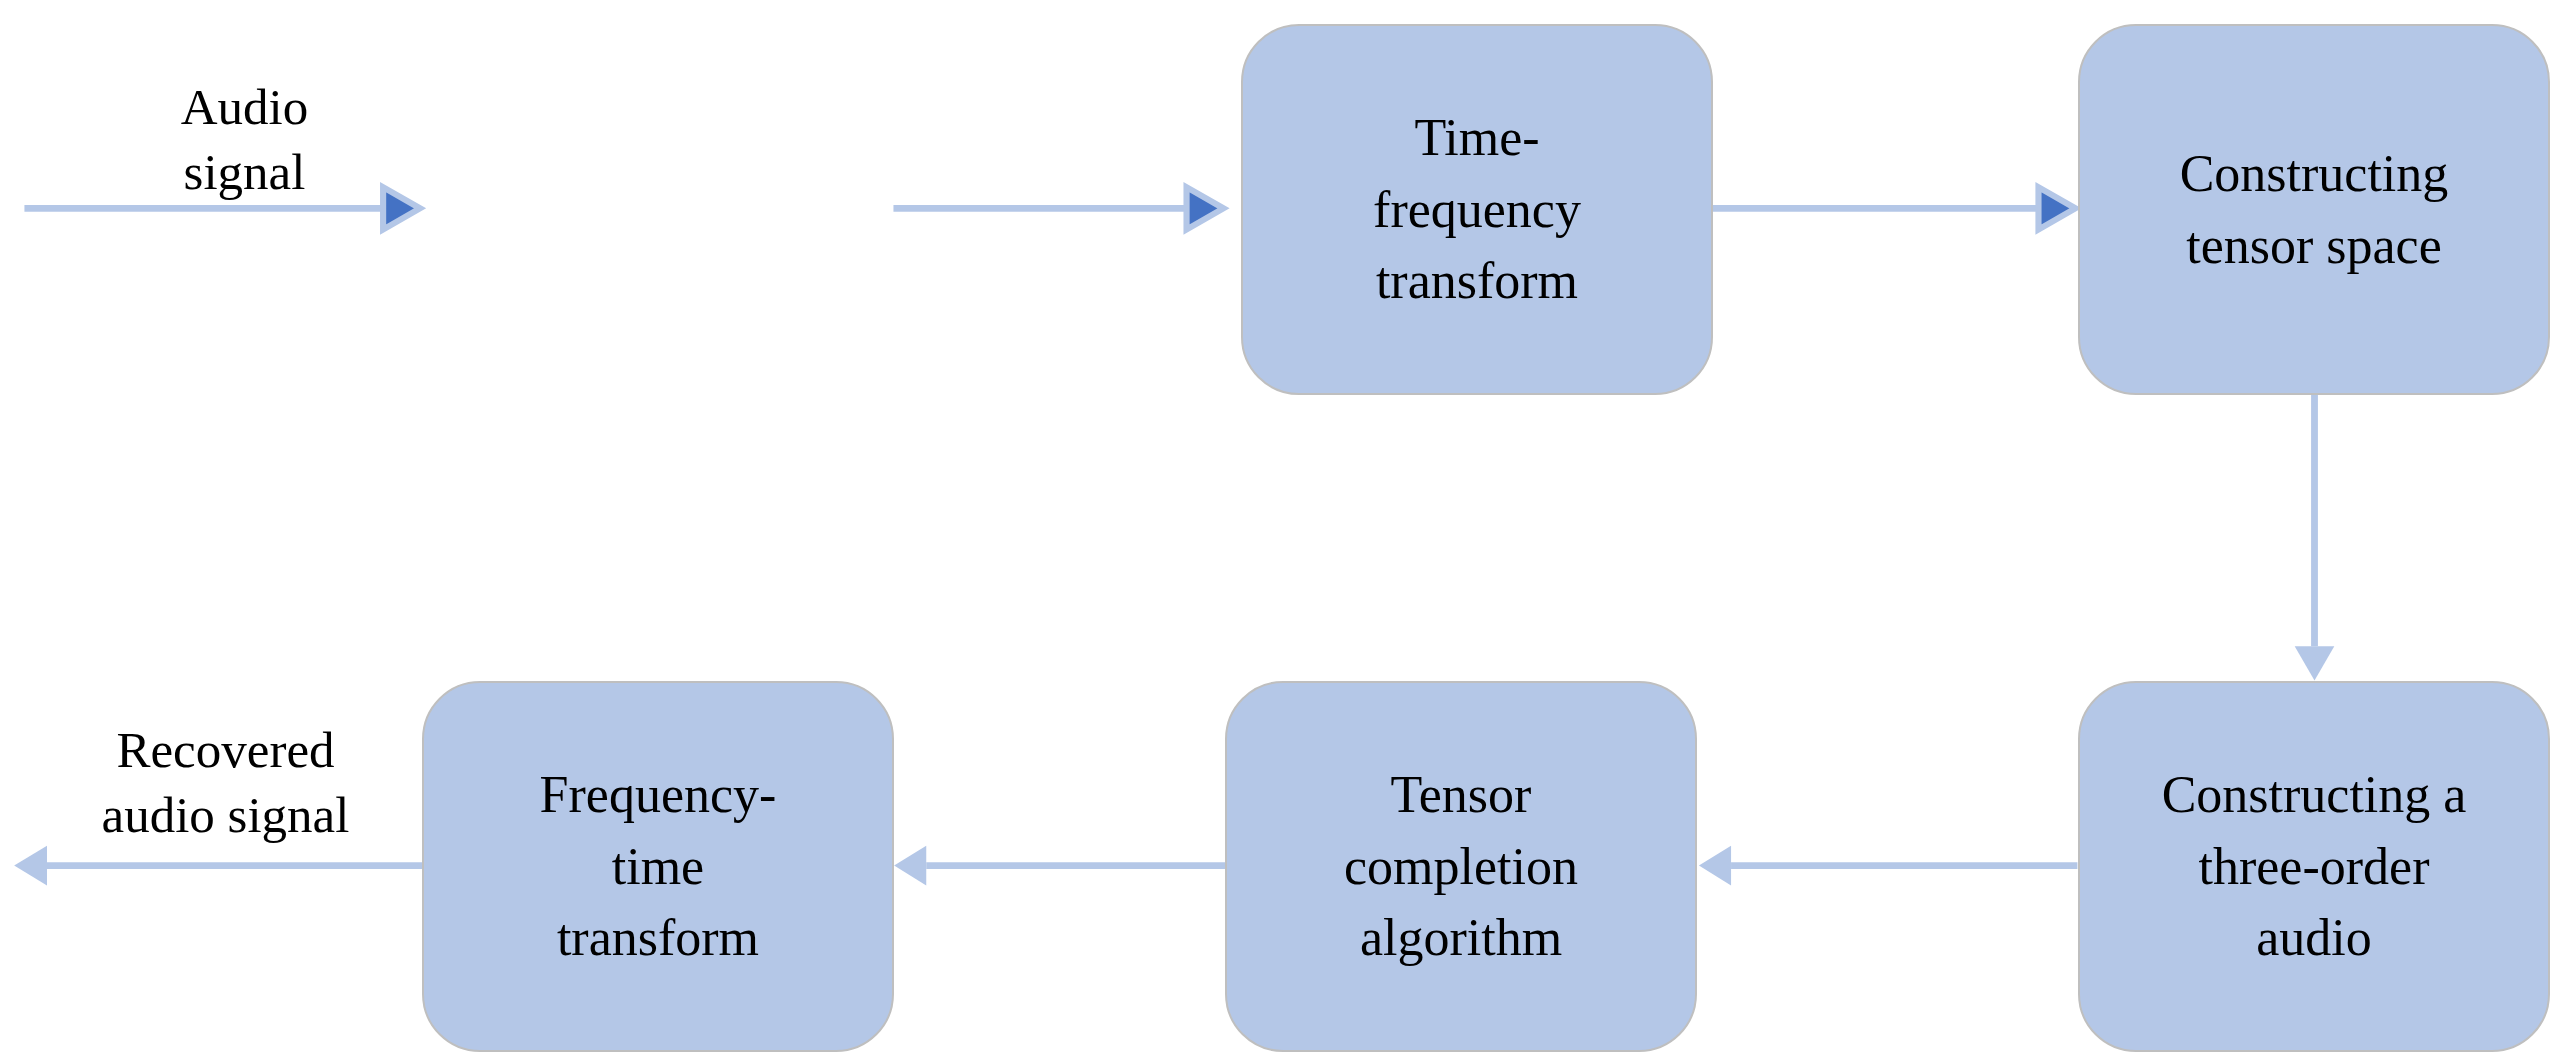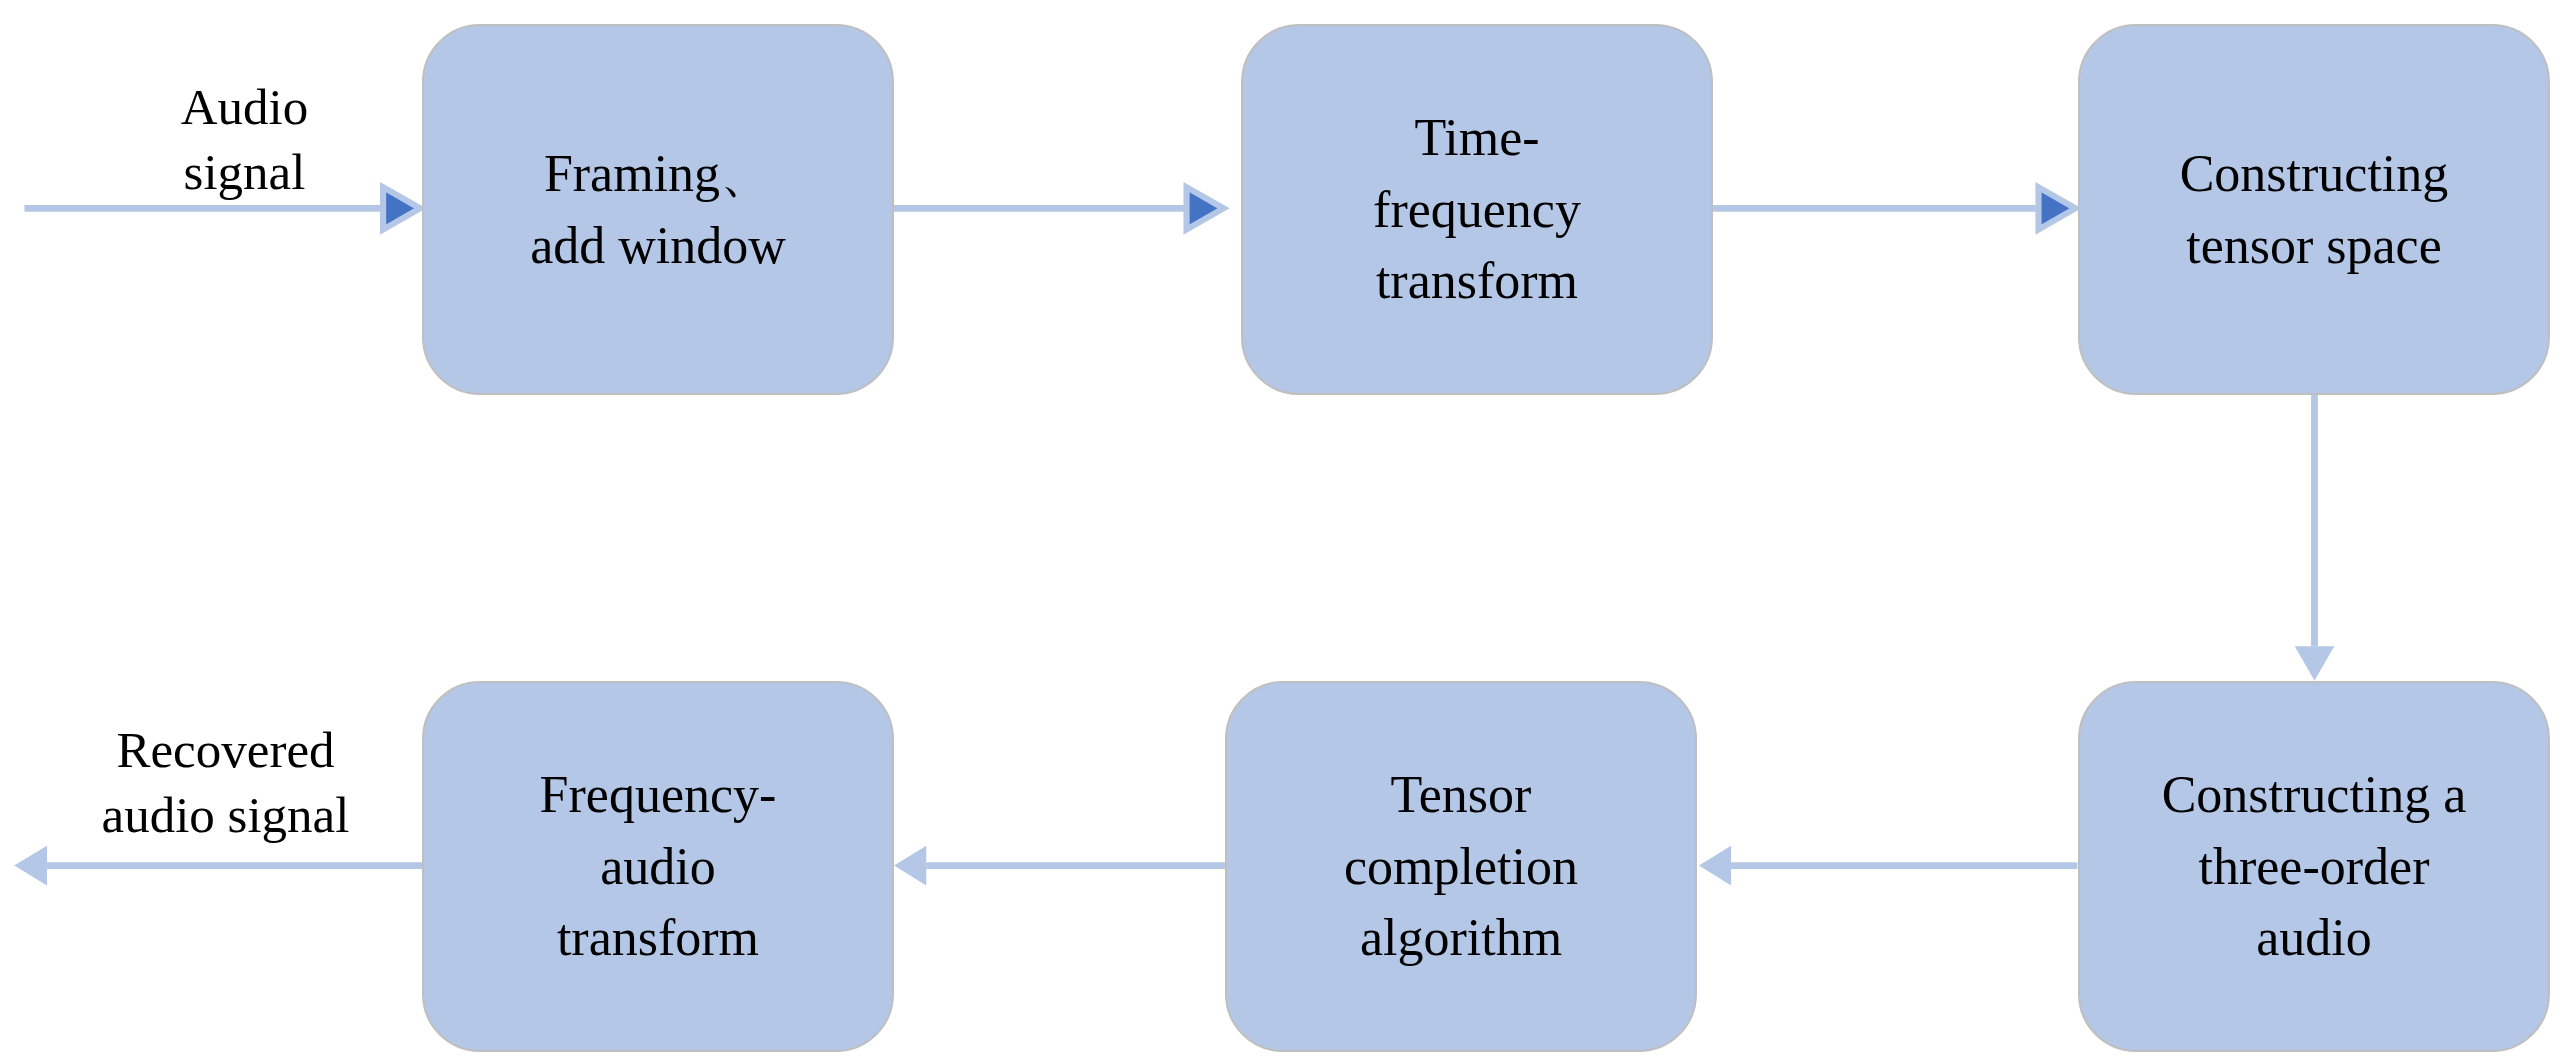--- a/index.html
+++ b/index.html
@@ -91,24 +91,20 @@
       <line x1="1793" y1="1267" x2="1355" y2="1267" stroke-width="10" stroke="#b4c7e7"></line>
       <polygon points="1355,1238 1355,1296 1308,1267" fill="#b4c7e7"></polygon>
     </g>
 
     <g>
       <line x1="617" y1="1267" x2="68" y2="1267" stroke-width="10" stroke="#b4c7e7"></line>
       <polygon points="68,1238 68,1296 20,1267" fill="#b4c7e7"></polygon>
     </g>
   </svg>
 
-  <div class="node pos-b1">
-    <span>Framing、
-add window</span>
-  </div>
 
   <div class="node pos-b2">
     <span>Time-
 frequency
 transform</span>
   </div>
 
   <div class="node pos-b3">
     <span>Constructing
 tensor space</span>
@@ -121,21 +117,21 @@
   </div>
 
   <div class="node pos-b5">
     <span>Tensor
 completion
 algorithm</span>
   </div>
 
   <div class="node pos-b6">
     <span>Frequency-
-audio
+time
 transform</span>
   </div>
 
   <div class="flow-label pos-label-in">Audio
 signal</div>
 
   <div class="flow-label pos-label-out">Recovered
 audio signal</div>
 
 </div>

